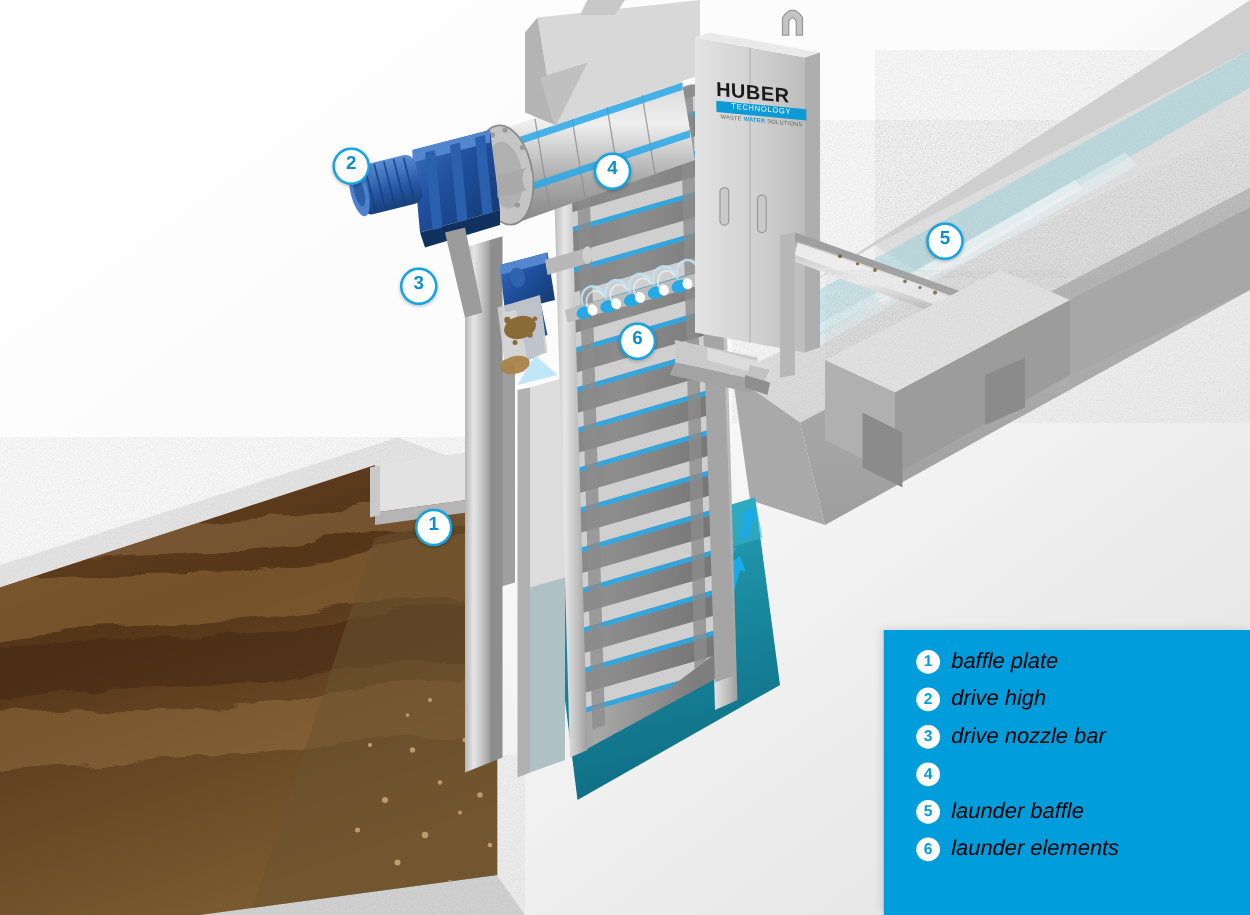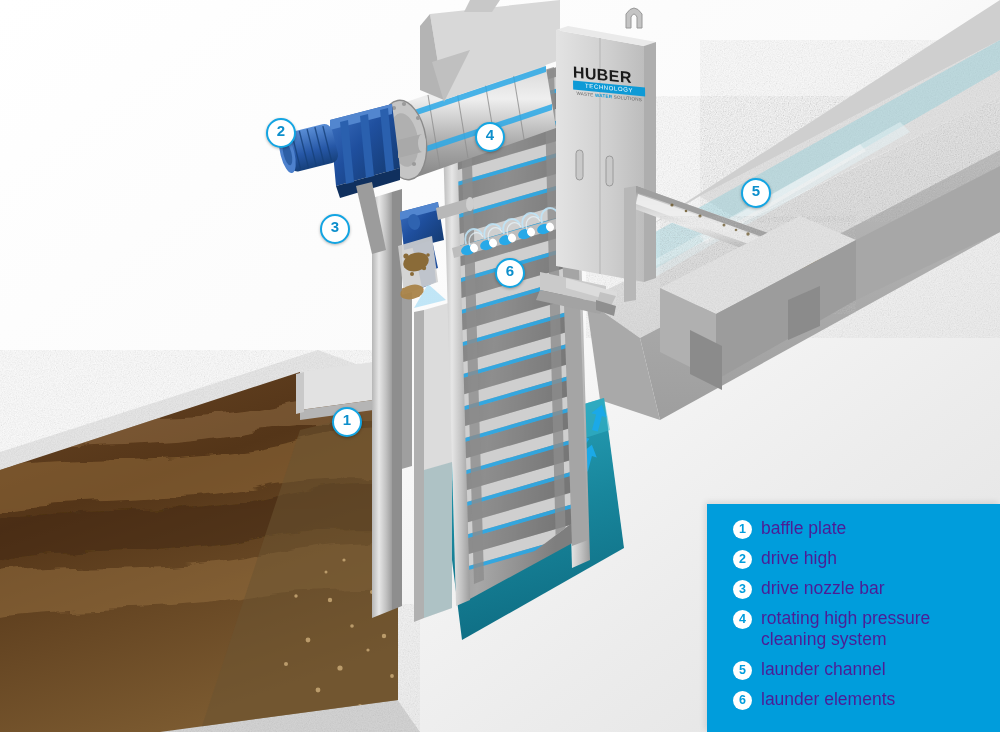--- a/index.html
+++ b/index.html
@@ -11,21 +11,21 @@
   #scene svg{display:block;width:1000px;height:732px;}
 
   
   #legend{position:absolute;left:707px;top:504px;width:293px;height:228px;
     background:#009ddc;box-shadow:-2px -2px 6px rgba(0,0,0,.10);}
   #legend ul{list-style:none;margin:0;padding:14px 0 0 26px;}
   #legend li{display:flex;align-items:flex-start;margin-bottom:9px;}
   .lg-num{flex:0 0 auto;width:19px;height:19px;border-radius:50%;background:#fff;
     color:#009ddc;font-size:12.5px;font-weight:bold;line-height:19px;text-align:center;
     margin-right:9px;margin-top:2px;font-family:"Liberation Sans",sans-serif;}
-  .lg-txt{color:#4c1d95;font-size:17.5px;line-height:21px;
+  .lg-txt{color:#000000;font-style:italic;font-size:17.5px;line-height:21px;
     font-family:"Liberation Sans",sans-serif;max-width:215px;}
 
   
   .callout{position:absolute;width:26px;height:26px;border-radius:50%;
     background:#ffffff;border:2.5px solid #13a5e3;color:#0d8fcc;
     font-size:15px;font-weight:bold;line-height:21px;text-align:center;
     font-family:"Liberation Sans",sans-serif;
     box-shadow:0 1px 3px rgba(0,0,0,.28);}
   #c1{left:332px;top:407px;}
   #c2{left:266px;top:118px;}
@@ -582,25 +582,24 @@
       <li>
         <span class="lg-num">2</span>
         <span class="lg-txt">drive high</span>
       </li>
       <li>
         <span class="lg-num">3</span>
         <span class="lg-txt">drive nozzle bar</span>
       </li>
       <li>
         <span class="lg-num">4</span>
-        <span class="lg-txt">rotating high pressure cleaning system</span>
       </li>
       <li>
         <span class="lg-num">5</span>
-        <span class="lg-txt">launder channel</span>
+        <span class="lg-txt">launder baffle</span>
       </li>
       <li>
         <span class="lg-num">6</span>
         <span class="lg-txt">launder elements</span>
       </li>
     </ul>
   </div>
 
 </div>
 

